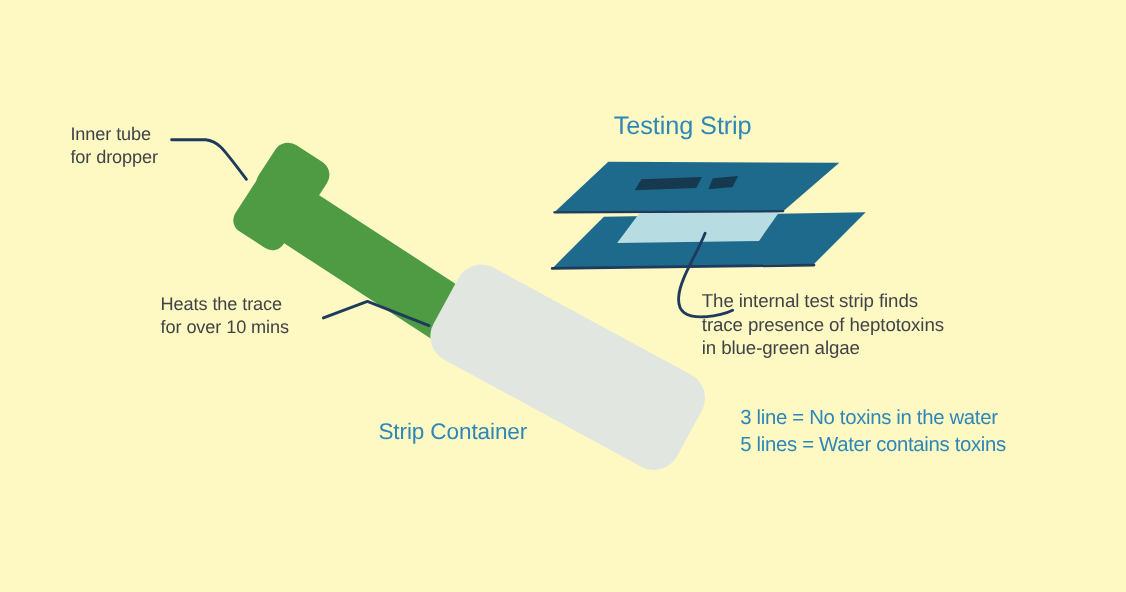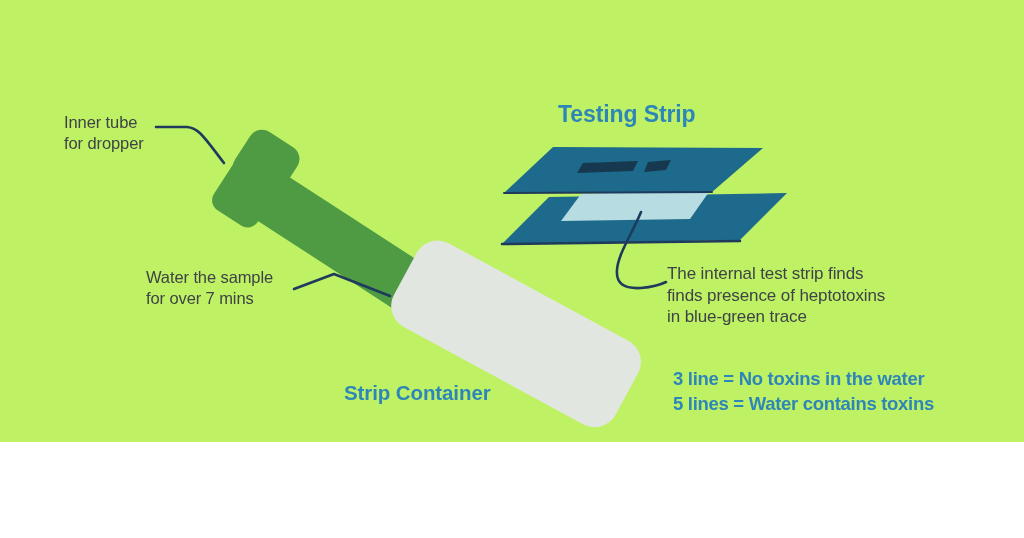--- a/index.html
+++ b/index.html
@@ -1,37 +1,37 @@
 <!DOCTYPE html>
 <html><head>
 <meta charset="utf-8">
 <style>
   html,body{margin:0;padding:0;background:#ffffff;}
   .canvas{
     position:relative;
-    width:1024px;height:442px;
-    background:#bef264;
+    width:1024px;height:538px;
+    background:#fef9c3;
     overflow:hidden;
     font-family:"Liberation Sans", sans-serif;
   }
   .diagram-svg{position:absolute;left:0;top:0;}
   .label{
     position:absolute;
     color:#3f4347;
     font-size:16.5px;
     line-height:21px;
     letter-spacing:-0.1px;
     white-space:nowrap;
   }
   .label-callout-inner-tube{left:64px;top:112px;}
   .label-callout-heats{left:146px;top:267px;}
-  .label-strip-desc{left:667px;top:263px;font-size:17px;line-height:21.5px;}
+  .label-strip-desc{left:638px;top:263px;font-size:17px;line-height:21.5px;}
   .label-blue{
     color:#2e86b8;
-    font-weight:bold;
+    font-weight:normal;
   }
   .label-sample-container{left:344px;top:382px;font-size:20.5px;}
   .label-testing-strip{left:558px;top:104px;font-size:23px;}
   .label-results{left:673px;top:366px;font-size:18.5px;line-height:25px;letter-spacing:-0.3px;}
 </style>
 </head>
 <body>
 
 <div class="canvas">
 
@@ -60,32 +60,32 @@
     <path d="M 294 289 L 334 274 L 390 296" stroke="#1e3a5c" stroke-width="2.6" fill="none" stroke-linecap="round" stroke-linejoin="round"></path>
     <path d="M 641 212 C 632 234 618 254 617 270 C 616 283 623 289 641 288 C 652 287 660 285 666 282" stroke="#1e3a5c" stroke-width="2.6" fill="none" stroke-linecap="round"></path>
   </svg>
 
   <div class="label label-callout-inner-tube">
     <div>Inner tube</div>
     <div>for dropper</div>
   </div>
 
   <div class="label label-callout-heats">
-    <div>Water the sample</div>
-    <div>for over 7 mins</div>
+    <div>Heats the trace</div>
+    <div>for over 10 mins</div>
   </div>
 
   <div class="label label-blue label-sample-container">Strip Container</div>
 
   <div class="label label-blue label-testing-strip">Testing Strip</div>
 
   <div class="label label-strip-desc">
     <div>The internal test strip finds</div>
-    <div>finds presence of heptotoxins</div>
-    <div>in blue-green trace</div>
+    <div>trace presence of heptotoxins</div>
+    <div>in blue-green algae</div>
   </div>
 
   <div class="label label-blue label-results">
     <div>3 line = No toxins in the water</div>
     <div>5 lines = Water contains toxins</div>
   </div>
 
 </div>
 
 </body></html>

